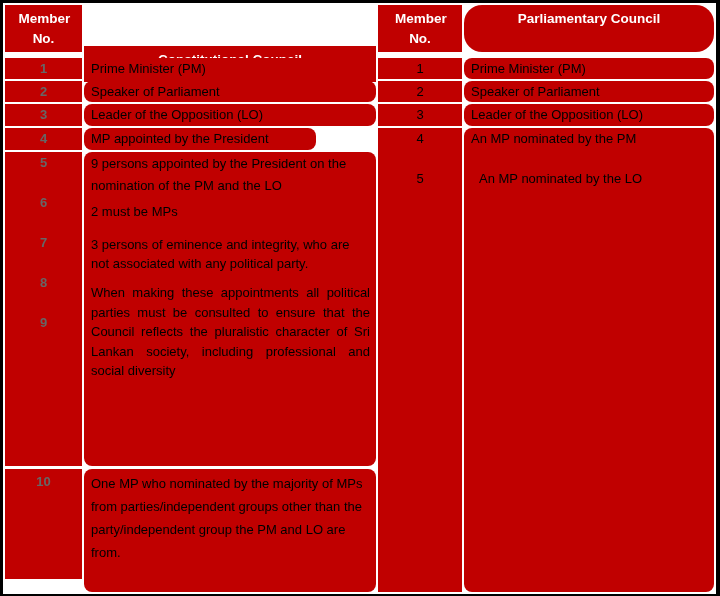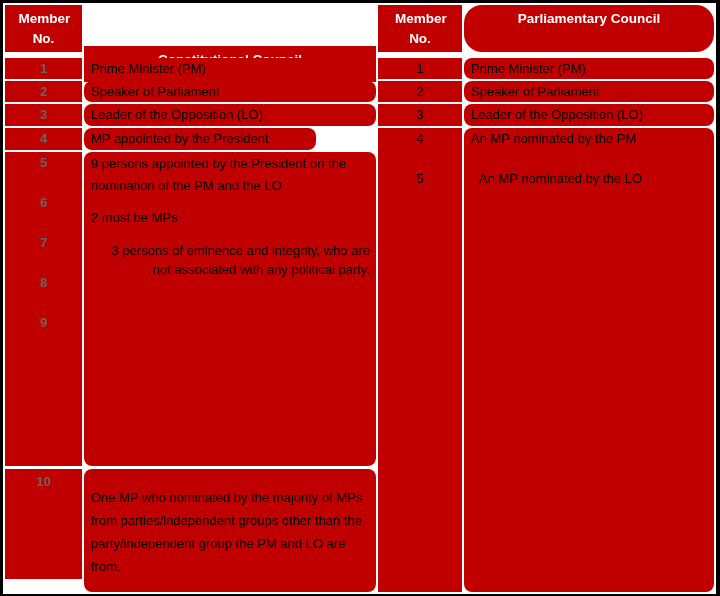--- a/index.html
+++ b/index.html
@@ -48,26 +48,27 @@
 
 <div class="cell num grey" style="left:5px;top:152px;width:77px;height:314px;">
   <div style="position:absolute;left:0;right:0;top:3px;">5</div>
   <div style="position:absolute;left:0;right:0;top:43px;">6</div>
   <div style="position:absolute;left:0;right:0;top:83px;">7</div>
   <div style="position:absolute;left:0;right:0;top:123px;">8</div>
   <div style="position:absolute;left:0;right:0;top:163px;">9</div>
 </div>
 <div class="cell txt" style="left:84px;top:152px;width:292px;height:314px;padding-top:1px;">
   <p class="para" style="line-height:22px;">9 persons appointed by the President on the nomination of the PM and the LO</p>
-  <p class="para" style="line-height:22px;margin-top:10px;">2 must be MPs</p>
-  <p class="para" style="line-height:19px;margin-top:12px;text-align:right;">3 persons of eminence and integrity, who are not associated with any political party.</p>
+  <p class="para" style="line-height:22px;margin-top:4px;">2 must be MPs</p>
+  <p class="para" style="line-height:19px;margin-top:12px;">3 persons of eminence and integrity, who are not associated with any political party.</p>
+  <p class="para just" style="margin-top:10px;line-height:19.5px;">When making these appointments all political parties must be consulted to ensure that the Council reflects the pluralistic character of Sri Lankan society, including professional and social diversity</p>
 </div>
 
 <div class="cell num grey" style="left:5px;top:469px;width:77px;height:110px;padding-top:5px;">10</div>
-<div class="cell txt" style="left:84px;top:469px;width:292px;height:123px;line-height:23px;padding-top:17px;padding-right:10px;">One MP who nominated by the majority of MPs from parties/independent groups other than the party/independent group the PM and LO are from.</div>
+<div class="cell txt" style="left:84px;top:469px;width:292px;height:123px;line-height:23px;padding-top:3px;padding-right:10px;">One MP who nominated by the majority of MPs from parties/independent groups other than the party/independent group the PM and LO are from.</div>
 
 <div class="cell num dark row-txt" style="left:378px;top:58px;width:84px;height:21px;">1</div>
 <div class="cell txt row-txt" style="left:464px;top:58px;width:250px;height:21px;">Prime Minister (PM)</div>
 
 <div class="cell num dark row-txt" style="left:378px;top:81px;width:84px;height:21px;">2</div>
 <div class="cell txt row-txt" style="left:464px;top:81px;width:250px;height:21px;">Speaker of Parliament</div>
 
 <div class="cell num dark row-txt" style="left:378px;top:104px;width:84px;height:22px;">3</div>
 <div class="cell txt row-txt" style="left:464px;top:104px;width:250px;height:22px;">Leader of the Opposition (LO)</div>
 

